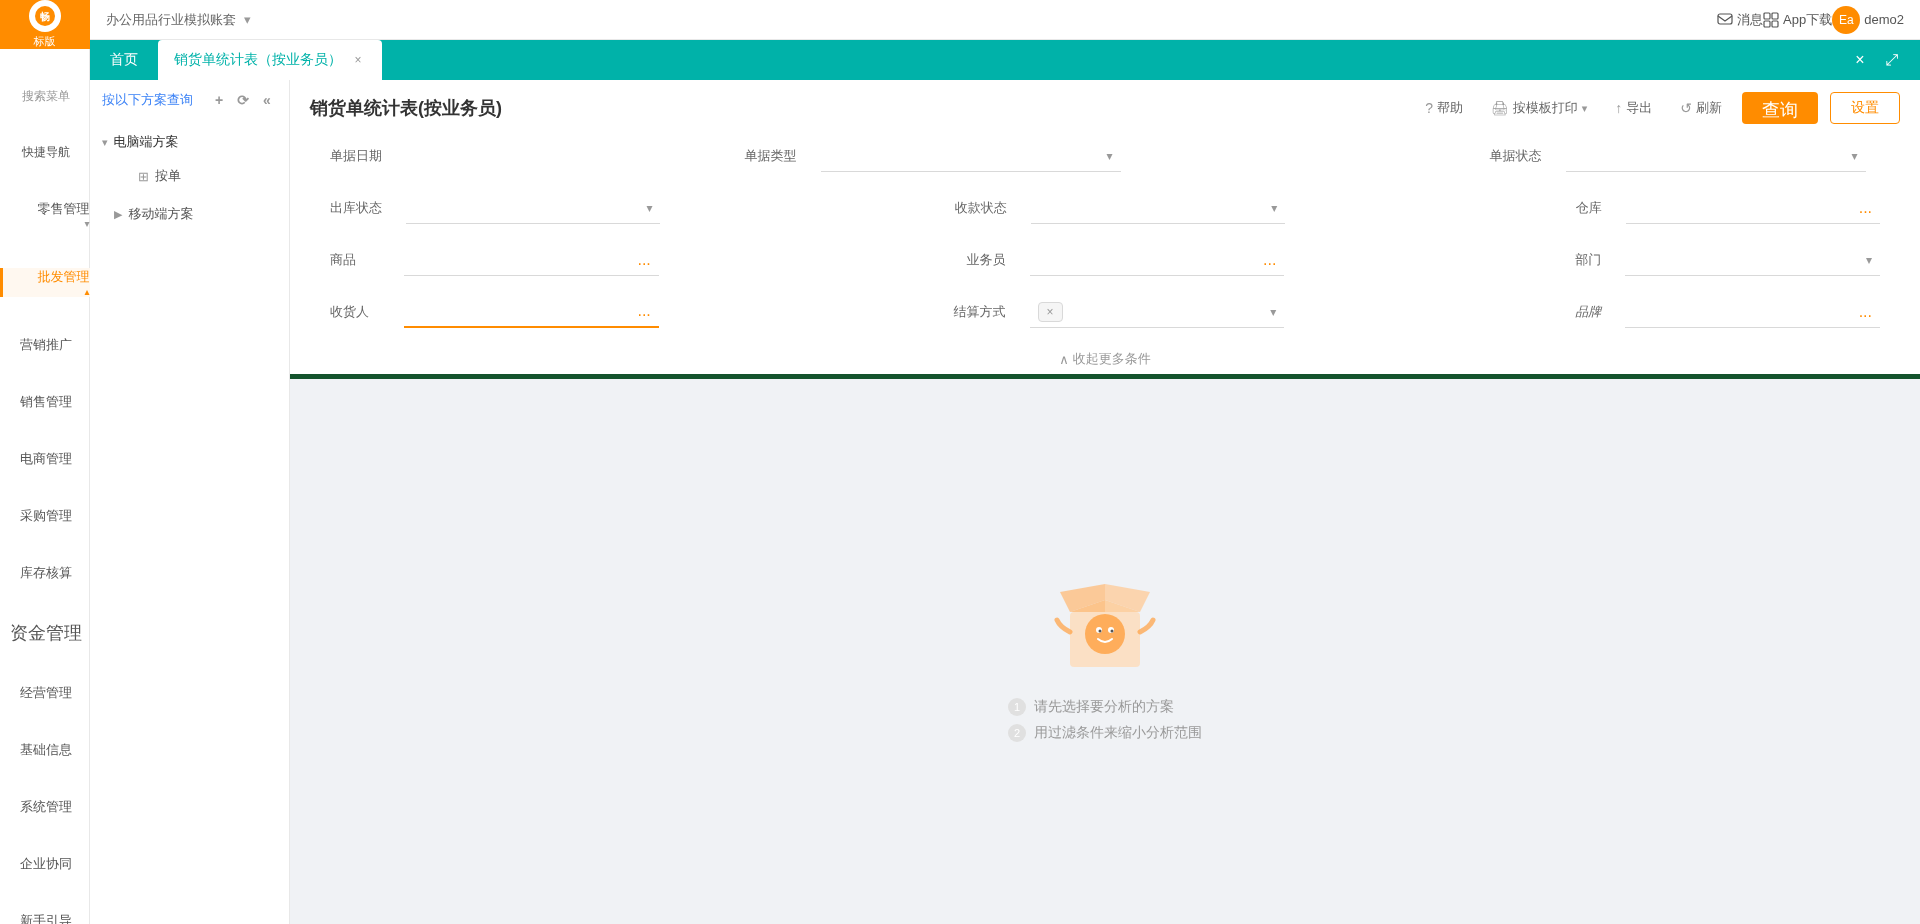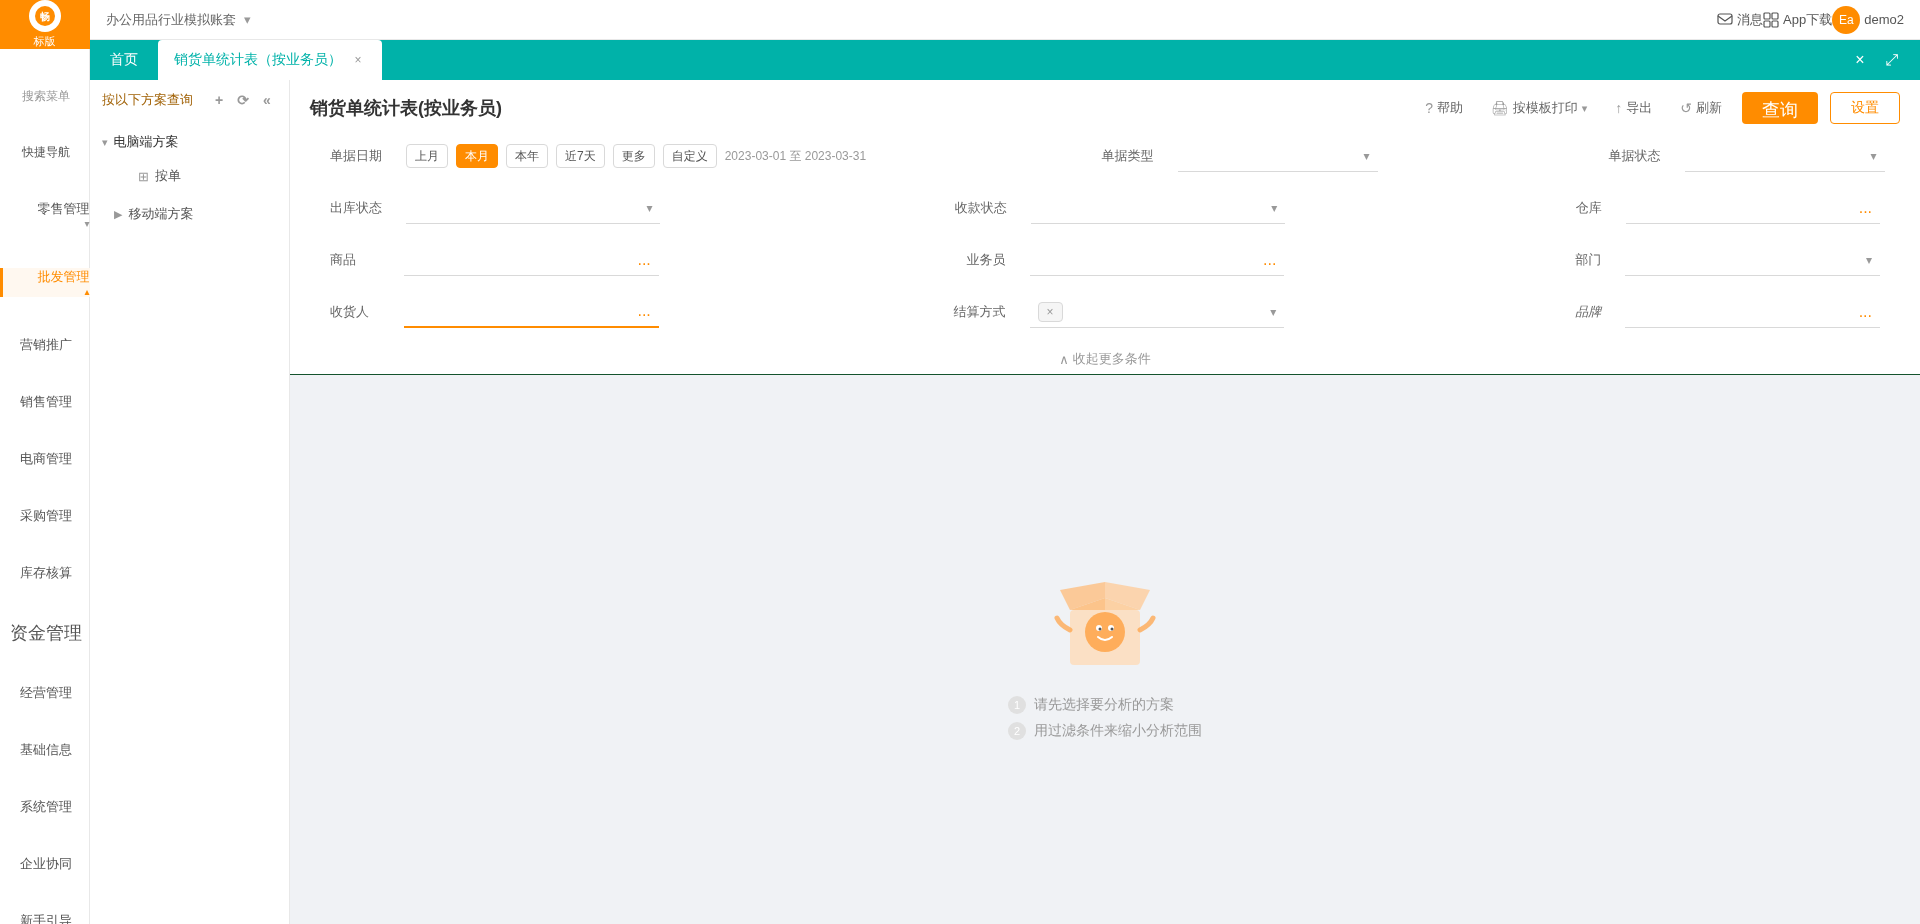--- a/index.html
+++ b/index.html
@@ -274,21 +274,21 @@
       display: flex;
       flex-direction: column;
       overflow: hidden;
       background: #f0f2f5;
     }
 
     
     .page-header {
       background: #fff;
       padding: 12px 20px 0 20px;
-      border-bottom: 1px solid #14532d;
+      border-bottom: 5px solid #14532d;
       flex-shrink: 0;
     }
     .page-title-row {
       display: flex;
       align-items: center;
       justify-content: space-between;
       margin-bottom: 12px;
     }
     .page-title {
       font-size: 18px;
@@ -584,21 +584,21 @@
     <div class="tabbar-actions">
       <div class="tabbar-action-btn">×</div>
       <div class="tabbar-action-btn">⤢</div>
     </div>
   </div>
 
   <div class="content-area">
 
     <div class="left-panel">
       <div class="left-panel-header">
-        <span style="font-size:13px;color:#a16207;font-weight:normal;">按以下方案查询</span>
+        <span style="font-size:13px;color:#3b82f6;font-weight:normal;">按以下方案查询</span>
         <div class="left-panel-actions">
           <div class="lp-action-btn">+</div>
           <div class="lp-action-btn">⟳</div>
           <div class="lp-action-btn">«</div>
         </div>
       </div>
 
       <div class="scheme-group">
         <div class="scheme-group-header">
           <span style="color:#999;font-size:11px;">▾</span>
@@ -641,29 +641,20 @@
             </div>
             <button class="btn-primary">查询</button>
             <button class="btn-secondary">设置</button>
           </div>
         </div>
 
         <div class="filter-area" style="padding:0 0 0 0;">
 
           <div class="filter-row" style="padding: 0 20px;">
             <span class="filter-section-label">单据日期</span>
-            <div class="date-picker-group">
-              <div class="date-btn">上月</div>
-              <div class="date-btn active">本月</div>
-              <div class="date-btn">本年</div>
-              <div class="date-btn">近7天</div>
-              <div class="date-btn">更多</div>
-              <div class="date-btn">自定义</div>
-              <span class="date-range">2023-03-01 至 2023-03-31</span>
-            </div>
 
             <div style="flex:1;"></div>
 
             <span class="filter-section-label" style="min-width:60px;text-align:right;">单据类型</span>
             <div class="filter-section">
               <div class="filter-section-input" style="min-width:200px;max-width:300px;border-bottom:1px solid #d9d9d9;">
                 <span style="color:#bbb;font-size:13px;"></span>
                 <span class="chevron-icon">▾</span>
               </div>
             </div>

